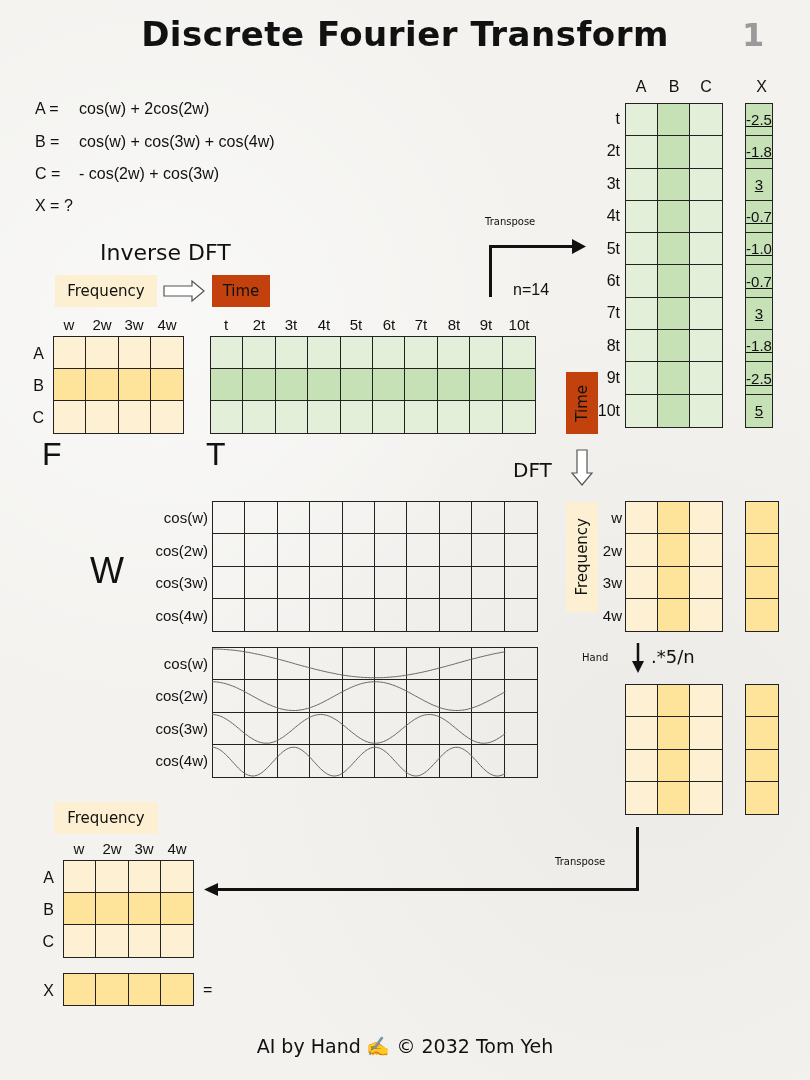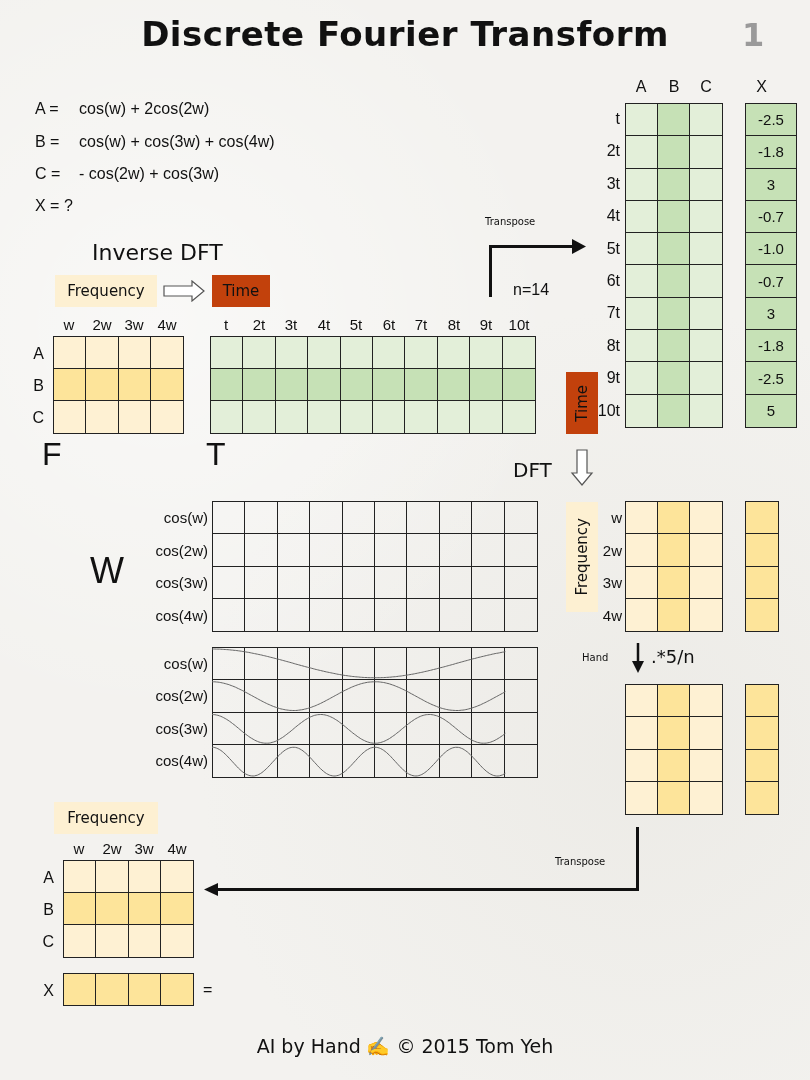--- a/index.html
+++ b/index.html
@@ -41,21 +41,21 @@
 <body>
 
 <div class="abs title">Discrete Fourier Transform</div>
 <div class="abs pagenum">1</div>
 
 <div class="abs eq" style="top:100px"><span class="lhs">A =</span><span>cos(w) + 2cos(2w)</span></div>
 <div class="abs eq" style="top:133px"><span class="lhs">B =</span><span>cos(w) + cos(3w) + cos(4w)</span></div>
 <div class="abs eq" style="top:165px"><span class="lhs">C =</span><span>- cos(2w) + cos(3w)</span></div>
 <div class="abs eq" style="top:197px"><span>X = ?</span></div>
 
-<div class="abs hand" style="left:92px; top:240px; font-size:22px;">Inverse DFT</div>
+<div class="abs hand" style="left:100px; top:240px; font-size:22px;">Inverse DFT</div>
 <div class="tag-y" style="left:55px; top:275px; width:102px; height:32px;">Frequency</div>
 <svg class="abs" style="left:162px; top:280px;" width="44" height="22">
   <path d="M2 6 H30 V1 L42 11 L30 21 V16 H2 Z" fill="#fff" stroke="#555" stroke-width="1.2"></path>
 </svg>
 <div class="tag-g" style="left:212px; top:275px; width:58px; height:32px;">Time</div>
 
 <div class="lbl" style="left:53px; top:316px; width:32px;">w</div>
 <div class="lbl" style="left:86px; top:316px; width:32px;">2w</div>
 <div class="lbl" style="left:118px; top:316px; width:32px;">3w</div>
 <div class="lbl" style="left:151px; top:316px; width:32px;">4w</div>
@@ -176,21 +176,21 @@
     <div class="g-light"></div>
     <div class="g-dark"></div>
     <div class="g-light" style="border-right: none;"></div>
     <div class="g-light"></div>
     <div class="g-dark"></div>
     <div class="g-light" style="border-right: none;"></div>
     <div class="g-light" style="border-bottom: none;"></div>
     <div class="g-dark" style="border-bottom: none;"></div>
     <div class="g-light" style="border-right: none; border-bottom: none;"></div>
   </div>
-<div class="grid" id="x-col" style="left:745px; top:103px; width:52px; height:325px; grid-template-columns:1fr; grid-template-rows:repeat(10,1fr);">
+<div class="grid" id="x-col" style="left:745px; top:103px; width:28px; height:325px; grid-template-columns:1fr; grid-template-rows:repeat(10,1fr);text-decoration:underline;">
     <div class="g-dark" style="border-right: none;">-2.5</div>
     <div class="g-dark" style="border-right: none;">-1.8</div>
     <div class="g-dark" style="border-right: none;">3</div>
     <div class="g-dark" style="border-right: none;">-0.7</div>
     <div class="g-dark" style="border-right: none;">-1.0</div>
     <div class="g-dark" style="border-right: none;">-0.7</div>
     <div class="g-dark" style="border-right: none;">3</div>
     <div class="g-dark" style="border-right: none;">-1.8</div>
     <div class="g-dark" style="border-right: none;">-2.5</div>
     <div class="g-dark" style="border-right: none; border-bottom: none;">5</div>
@@ -393,13 +393,13 @@
 </div>
 <div class="rowlbl" style="left:36px; top:982px; width:18px;">X</div>
 <div class="grid" style="left:63px; top:973px; width:131px; height:33px; grid-template-columns:repeat(4,1fr); grid-template-rows:1fr;">
   <div class="y-dark" style="border-bottom:none"></div>
     <div class="y-dark" style="border-bottom:none"></div>
     <div class="y-dark" style="border-bottom:none"></div>
     <div class="y-dark" style="border:none"></div>
 </div>
 <div class="abs" style="left:203px; top:981px; font-size:16px;">=</div>
 
-<div class="abs hand" style="left:0; width:810px; top:1035px; text-align:center; font-size:19px;">AI by Hand ✍️ © 2015 Tom Yeh</div>
+<div class="abs hand" style="left:0; width:810px; top:1035px; text-align:center; font-size:19px;">AI by Hand ✍️ © 2032 Tom Yeh</div>
 
 </body></html>

